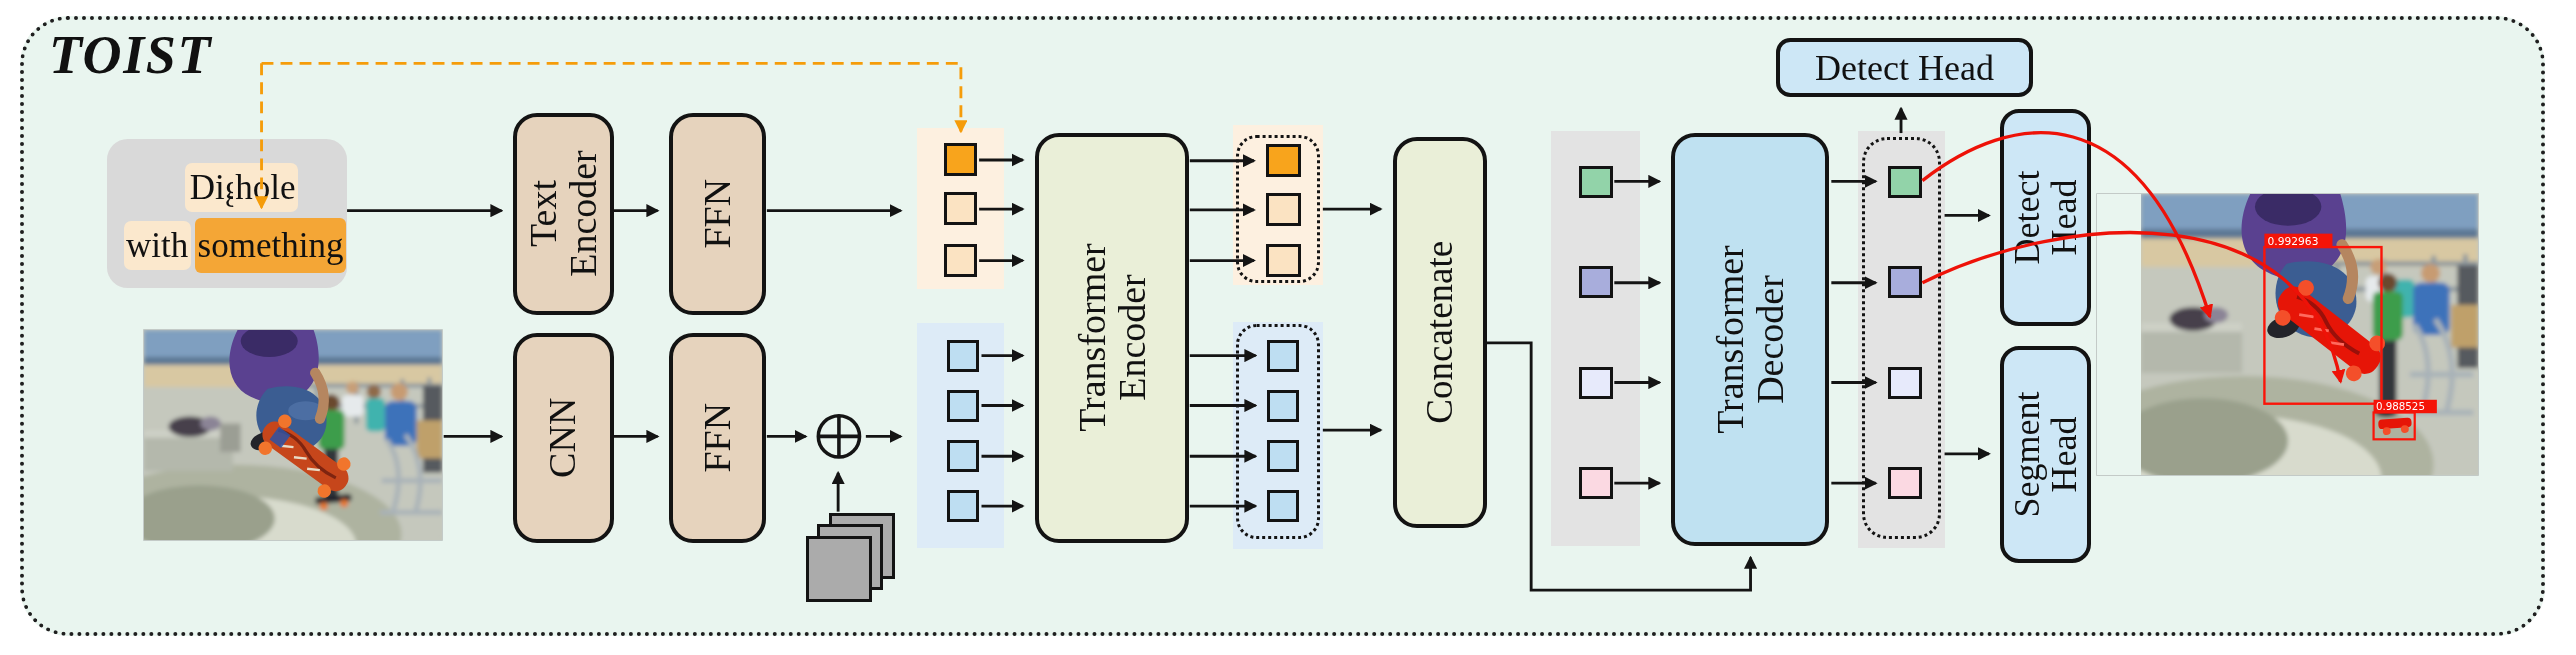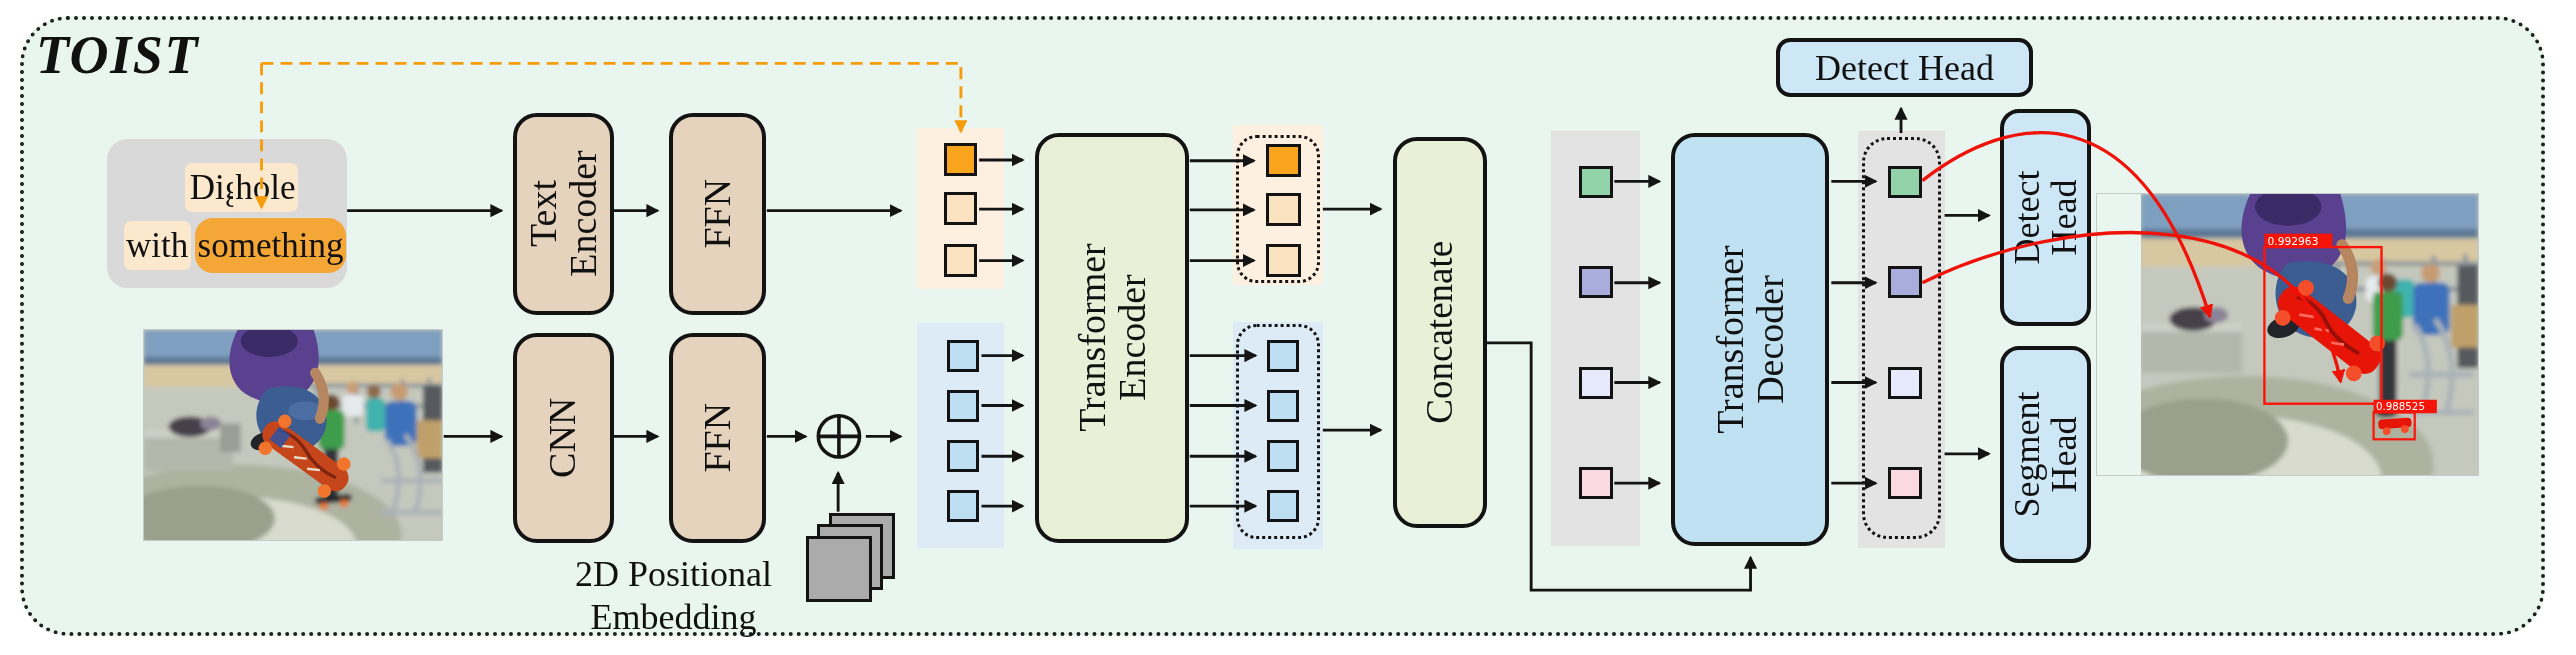--- a/index.html
+++ b/index.html
@@ -1,20 +1,20 @@
 <!DOCTYPE html>
 <html style="font-size:12.7px"><head>
 <meta charset="utf-8">
 <style>
   html,body{margin:0;padding:0;background:#ffffff;}
   .stage{position:relative;width:2576px;height:655px;background:#ffffff;overflow:hidden;
          font-family:"Liberation Serif","DejaVu Serif",serif;color:#111;}
   .frame{position:absolute;left:20px;top:16px;width:2525px;height:620px;box-sizing:border-box;
          border:4px dotted #1f1f1f;border-radius:48px;background:#e9f5ef;}
-  .title{position:absolute;left:36px;top:24px;font-size:54px;font-weight:bold;font-style:italic;letter-spacing:1.6px;}
+  .title{position:absolute;left:49px;top:24px;font-size:54px;font-weight:bold;font-style:italic;letter-spacing:1.6px;}
   .box{position:absolute;box-sizing:border-box;border:4px solid #131313;border-radius:24px;
        display:flex;align-items:center;justify-content:center;}
   .tan{background:#e6d3bd;}
   .olive{background:#eaefd8;}
   .decblue{background:#bfe1f1;}
   .headblue{background:#cde7f6;border-radius:19px;}
   .vlabel{transform:rotate(-90deg);white-space:nowrap;text-align:center;font-size:38px;line-height:1.04;}
   .hlabel{font-size:36px;white-space:nowrap;}
   .strip{position:absolute;}
   .dotgroup{position:absolute;box-sizing:border-box;border:3.2px dotted #131313;border-radius:20.6px;}
@@ -25,21 +25,21 @@
   .tk-green{background:#92d3a9;}
   .tk-purple{background:#a8addc;}
   .tk-lavender{background:#e7eafb;}
   .tk-pink{background:#fbd9e2;}
   .bg-peach{background:#fdf0e0;}
   .bg-blue{background:#ddebf7;}
   .bg-gray{background:#e3e3e3;}
   .promptbox{position:absolute;left:107px;top:139px;width:240px;height:149px;background:#d9d9d9;border-radius:20.6px;}
   .chip{position:absolute;display:flex;align-items:center;justify-content:center;font-size:35px;border-radius:7.1px;}
   .chip-peach{background:#fbe8cd;}
-  .chip-orange{background:#f4a636;border-radius:18px;}
+  .chip-orange{background:#f4a636;border-radius:6px;}
   .stacksq{position:absolute;width:66px;height:66px;background:#ababab;box-sizing:border-box;border:3.2px solid #131313;}
   .poslabel{position:absolute;left:507px;top:553px;width:333px;text-align:center;font-size:36px;line-height:1.2;}
   .wires{position:absolute;left:0;top:0;width:2576px;height:655px;pointer-events:none;}
   .photo{position:absolute;box-shadow:0 0 0 0.8px #b9c0bd;}
   .photo svg{display:block;}
 </style>
 </head>
 <body>
 
 <div class="stage">
@@ -137,23 +137,20 @@
   <div class="box tan" style="left:513px;top:333px;width:101px;height:210px;">
     <div class="vlabel">CNN</div>
   </div>
   <div class="box tan" style="left:669px;top:333px;width:97px;height:210px;">
     <div class="vlabel">FFN</div>
   </div>
 
   <div class="stacksq" style="left:829px;top:513px;"></div>
   <div class="stacksq" style="left:817px;top:524px;"></div>
   <div class="stacksq" style="left:806px;top:536px;"></div>
-  <div class="poslabel">
-    <span>2D Positional</span><br><span>Embedding</span>
-  </div>
 
   <div class="strip bg-peach" style="left:917px;top:128px;width:87px;height:161px;"></div>
   <div class="token tk-orange" style="left:944px;top:143px;width:33px;height:33px;"></div>
   <div class="token tk-peach" style="left:944px;top:192px;width:33px;height:33px;"></div>
   <div class="token tk-peach" style="left:944px;top:244px;width:33px;height:33px;"></div>
 
   <div class="strip bg-blue" style="left:917px;top:323px;width:87px;height:225px;"></div>
   <div class="token tk-blue" style="left:947px;top:340px;width:32px;height:32px;"></div>
   <div class="token tk-blue" style="left:947px;top:390px;width:32px;height:32px;"></div>
   <div class="token tk-blue" style="left:947px;top:440px;width:32px;height:32px;"></div>

